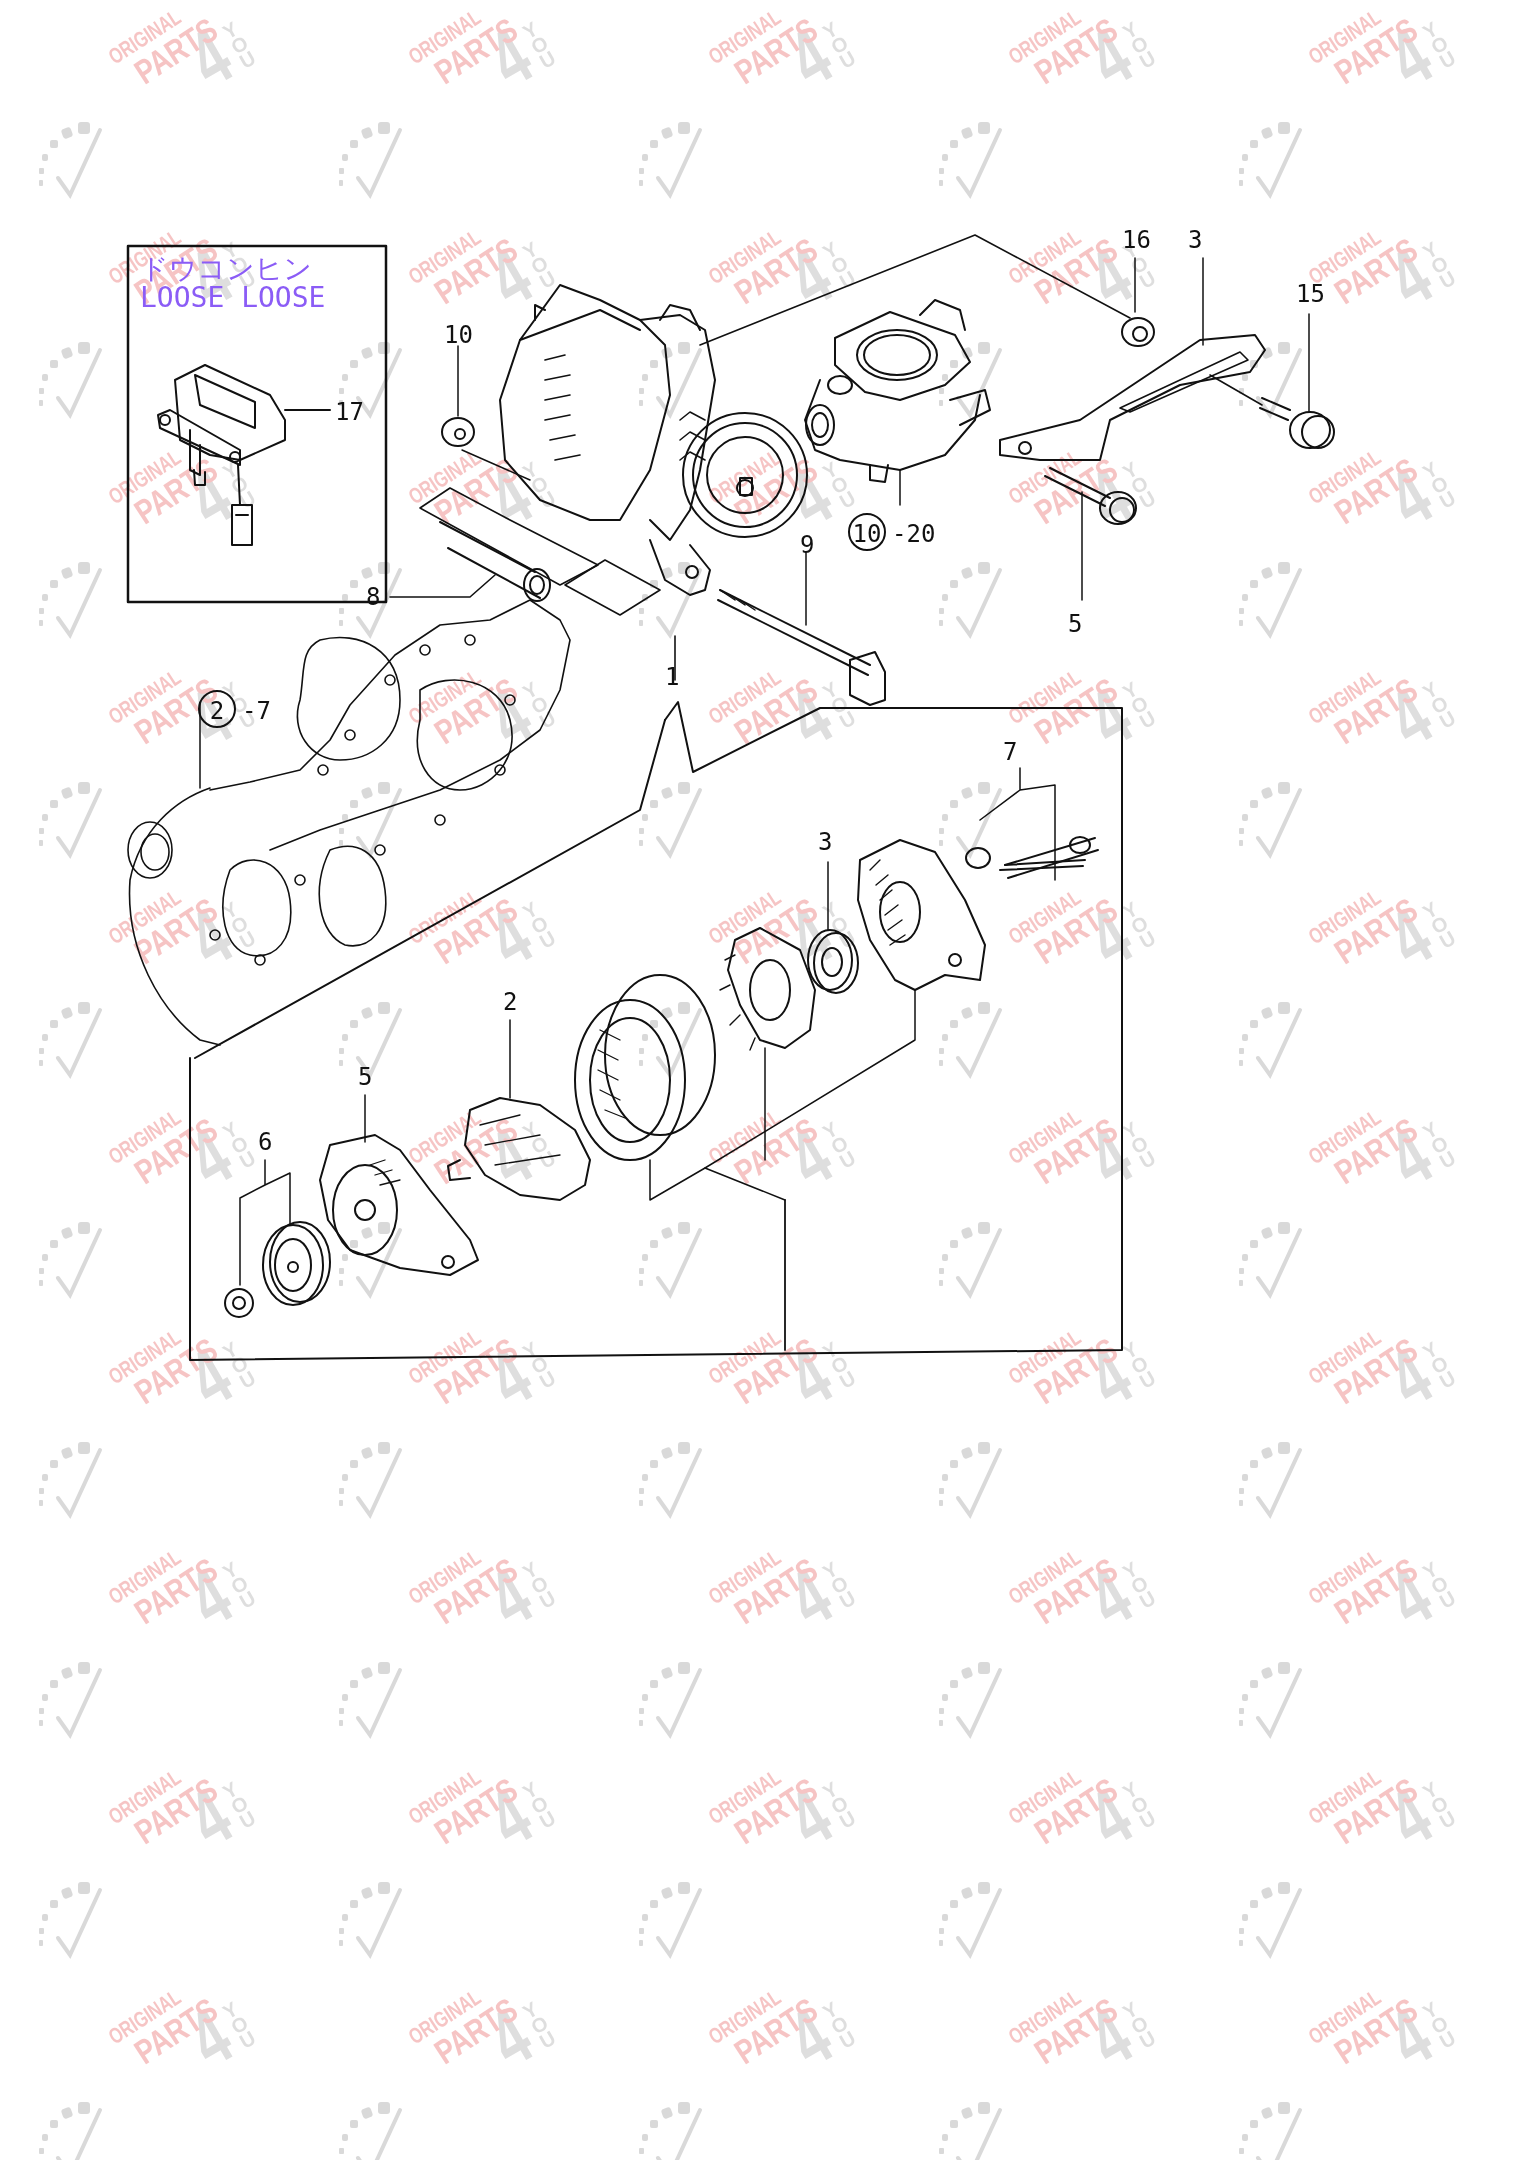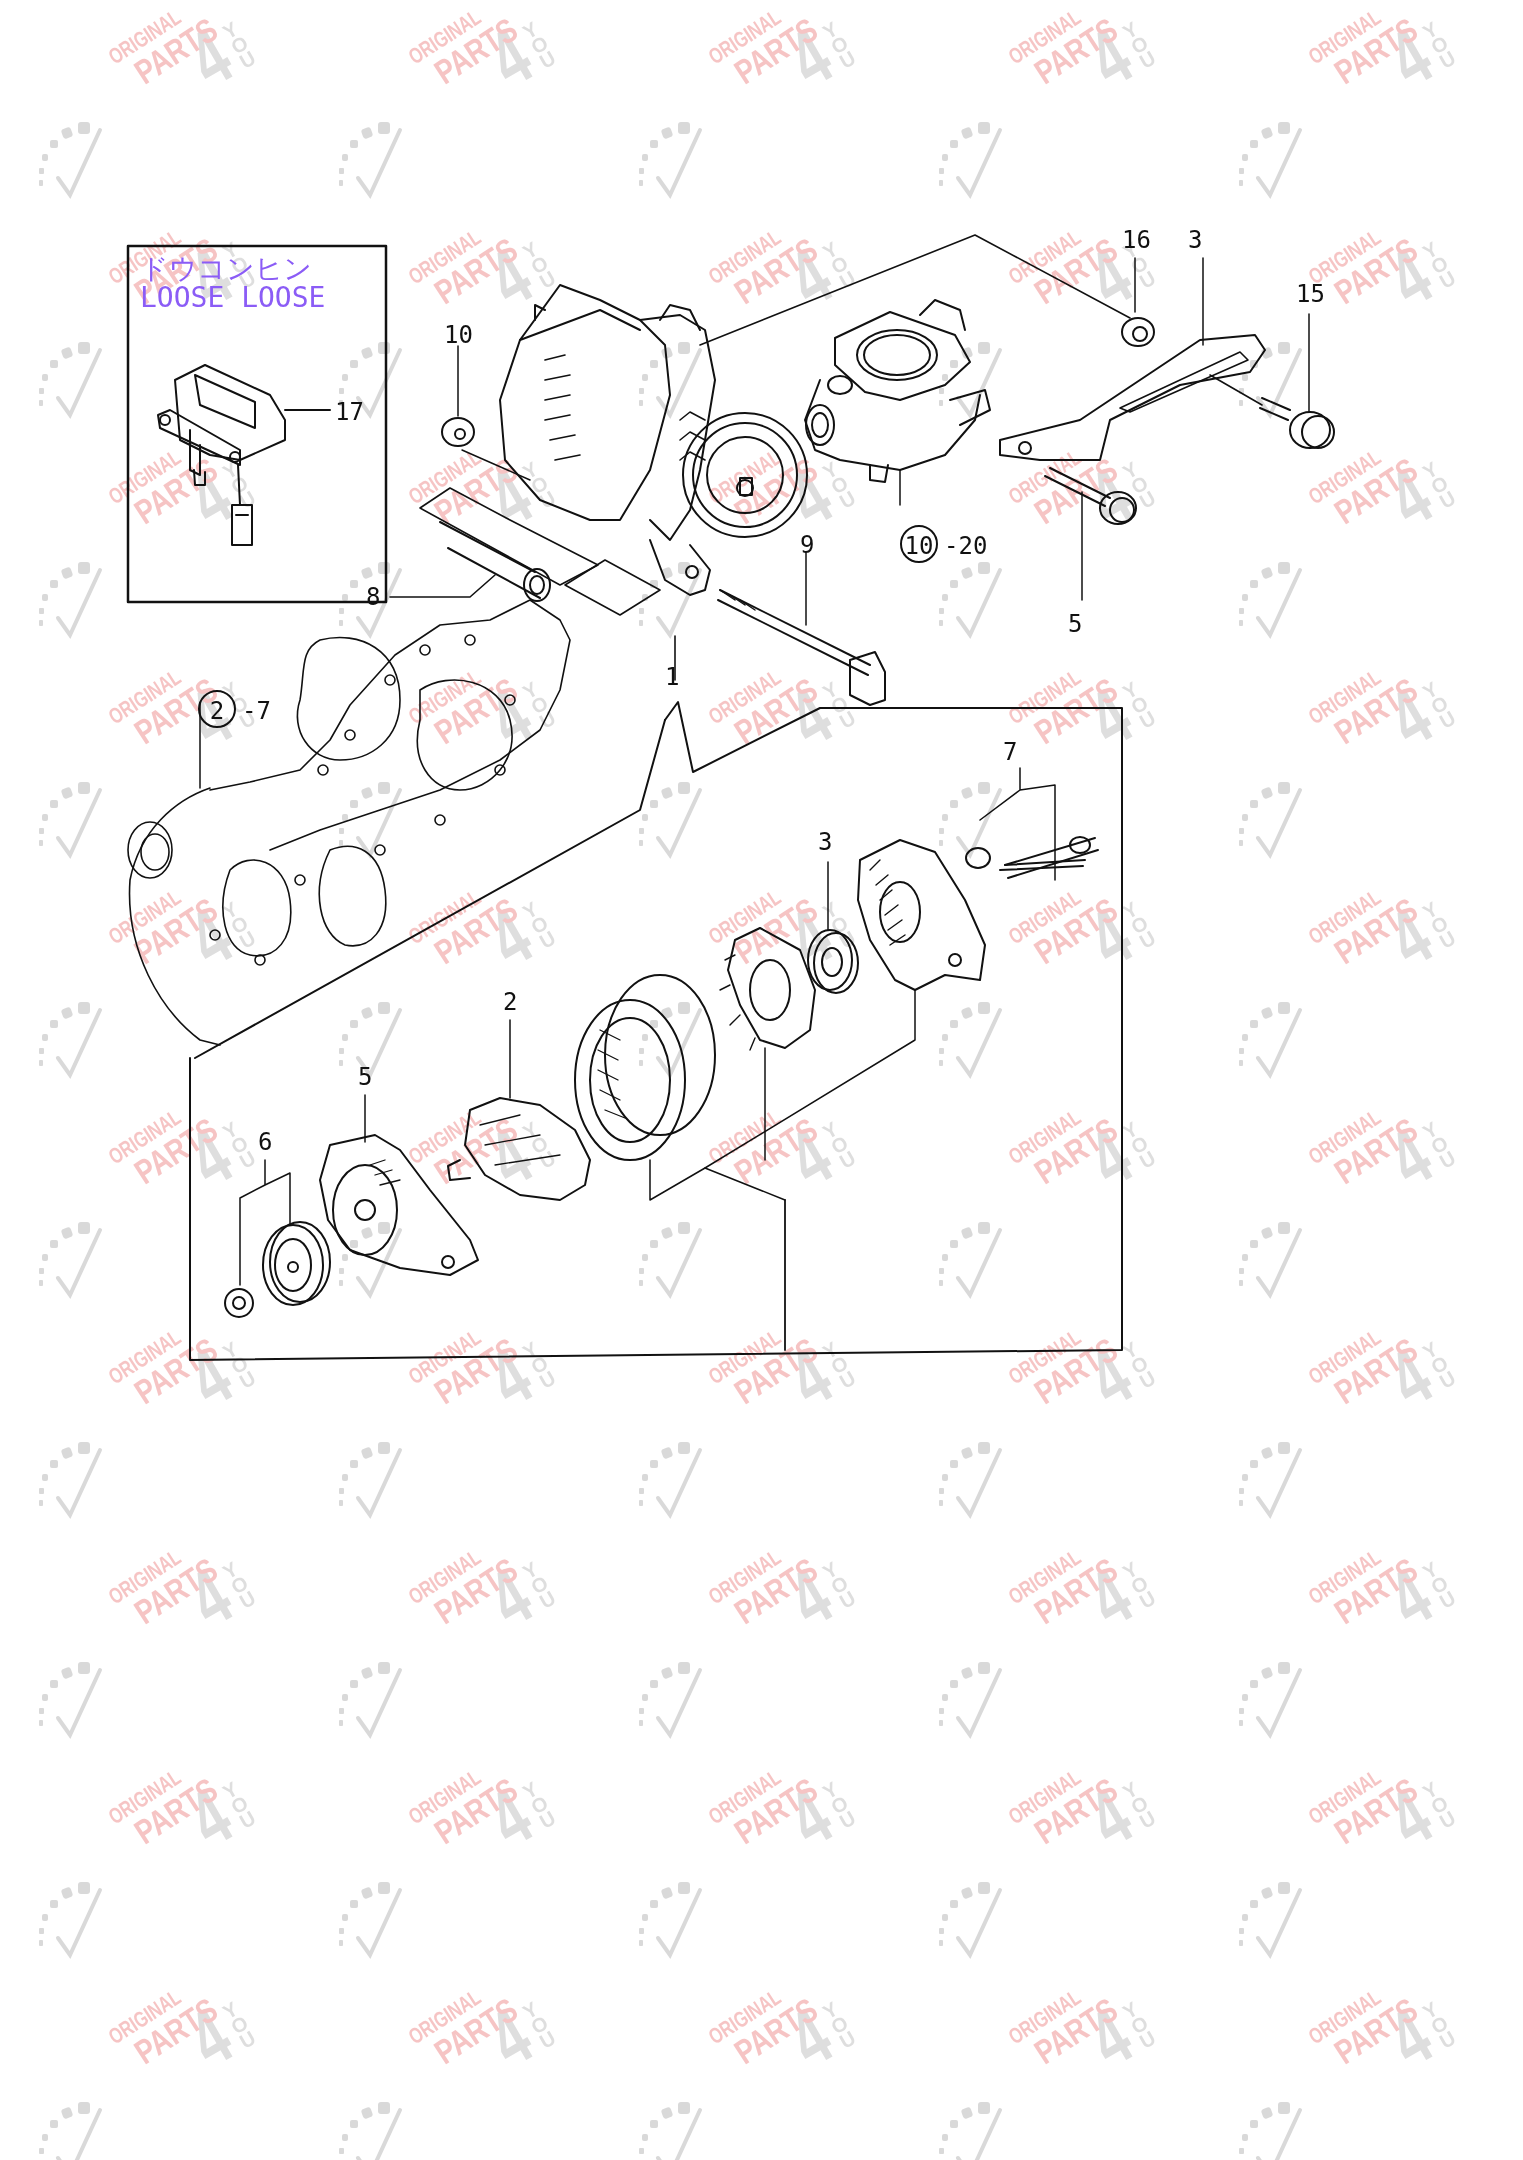--- a/index.html
+++ b/index.html
@@ -1390,20 +1390,20 @@
   <div class="label" style="left:1003px;top:740px;">7</div>
   <div class="label" style="left:366px;top:585px;">8</div>
   <div class="label" style="left:800px;top:533px;">9</div>
   <div class="label" style="left:444px;top:323px;">10</div>
   <div class="label" style="left:1188px;top:228px;">3</div>
   <div class="label" style="left:1068px;top:612px;">5</div>
   <div class="label" style="left:335px;top:400px;">17</div>
   <div class="label" style="left:1122px;top:228px;">16</div>
   <div class="label" style="left:1296px;top:282px;">15</div>
 
-  <div class="label" style="left:900px;top:513px;margin-top:12px;">
+  <div class="label" style="left:848px;top:513px;">
     <span class="circ">10</span><span>-20</span>
   </div>
   <div class="label" style="left:198px;top:690px;">
     <span class="circ">2</span><span>-7</span>
   </div>
 
 </div>
 
 </body></html>

